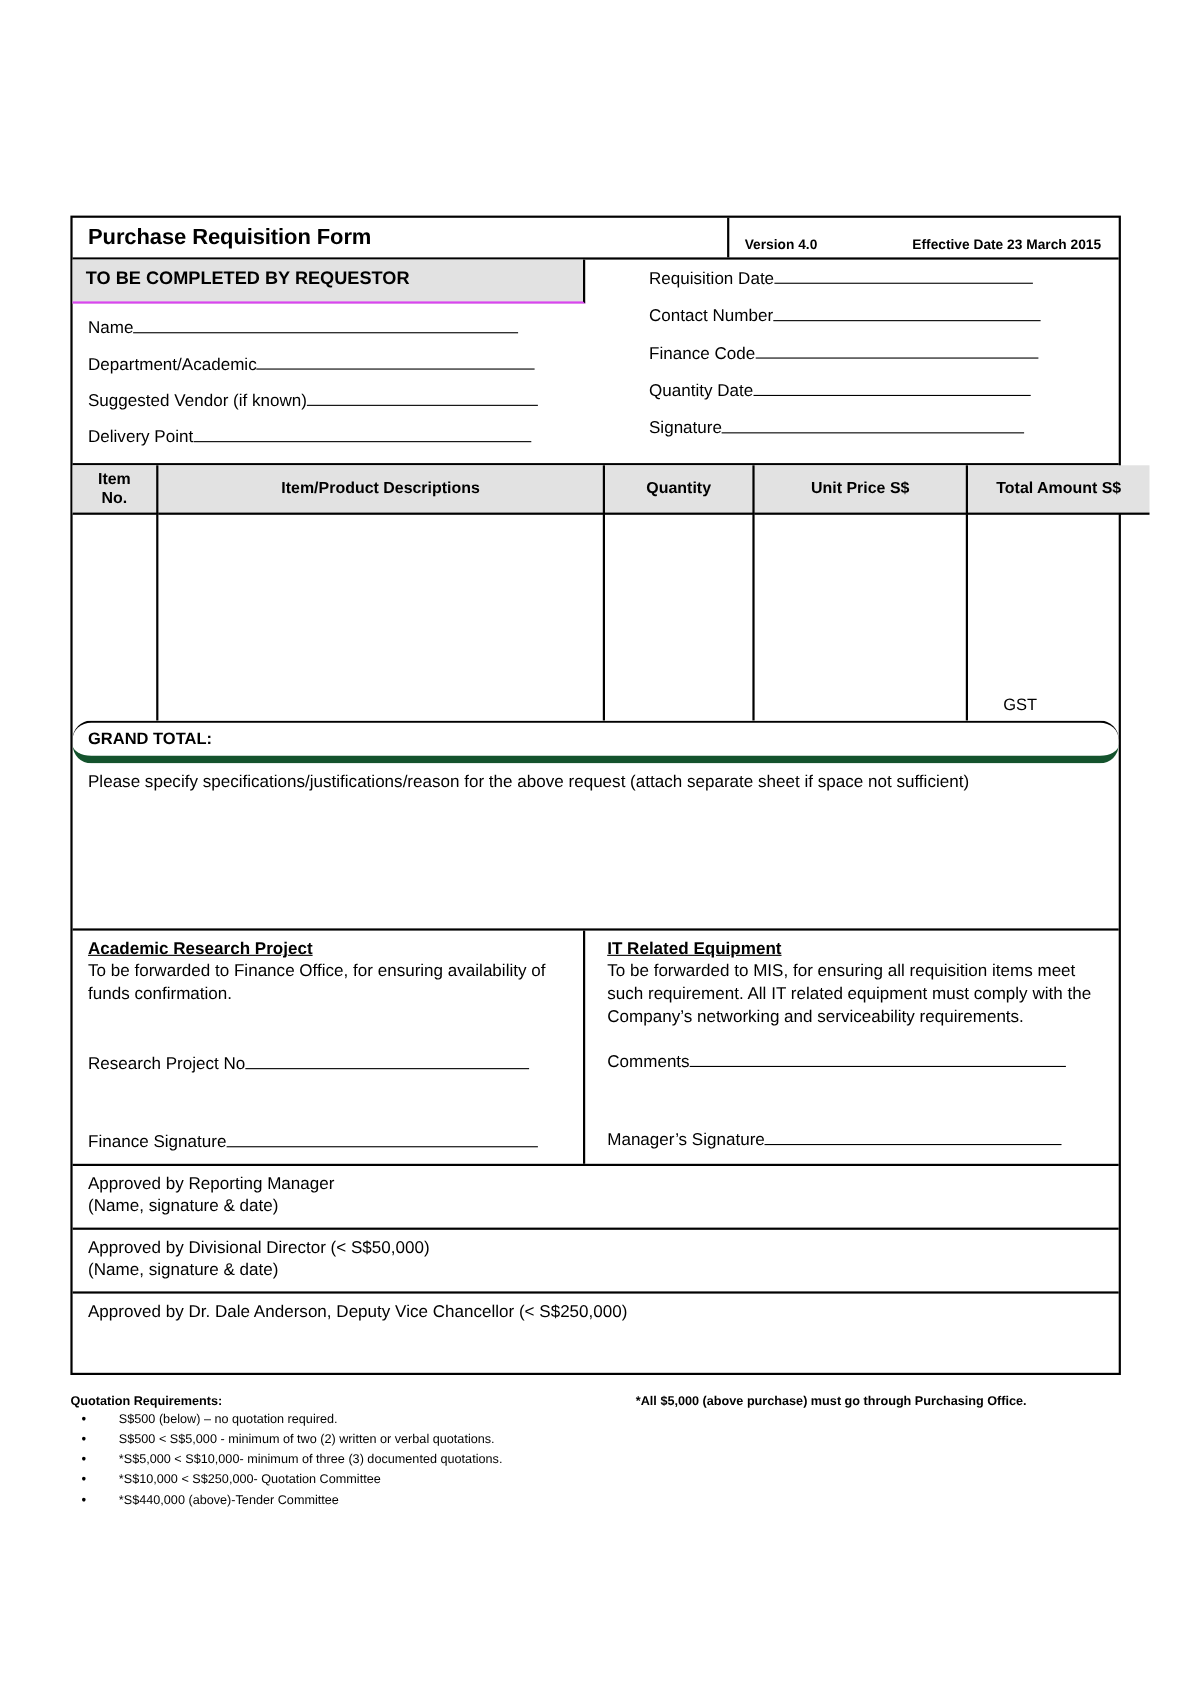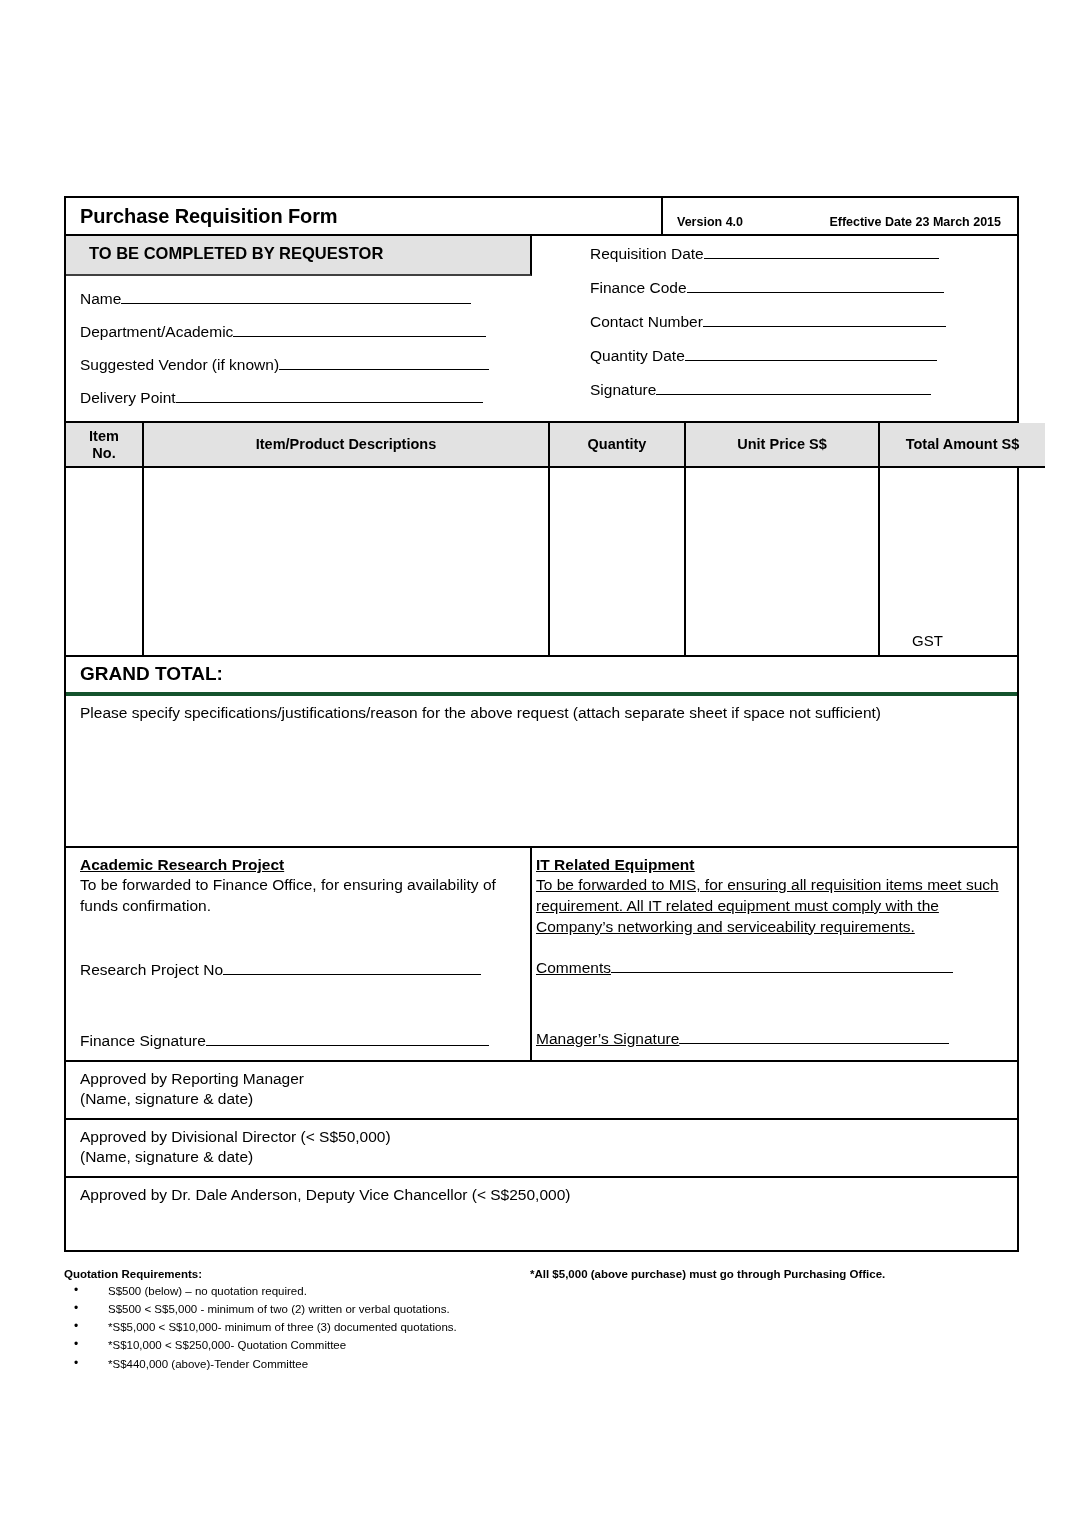--- a/index.html
+++ b/index.html
@@ -71,24 +71,24 @@
     flex: 0 0 466px;
     box-sizing: border-box;
   }
   .requestor-right {
     flex: 1;
     box-sizing: border-box;
     padding-top: 9px;
   }
   .grey-banner {
     background: #e2e2e2;
-    border-bottom: 2px solid #404040;
+    border-bottom: 2px solid #d946ef;
     border-right: 2px solid #000;
     box-sizing: border-box;
-    padding: 8px 0 8px 23px;
+    padding: 8px 0 8px 12px;
     font-size: 16.5px;
     font-weight: bold;
     height: 40px;
   }
   .left-fields {
     padding: 14px 0 14px 14px;
   }
   .field-line {
     display: flex;
     align-items: baseline;
@@ -143,25 +143,26 @@
 
   .col-item { width: 72px; }
   .col-desc { width: 400px; }
   .col-qty  { width: 130px; }
   .col-unit { width: 188px; }
   .col-total{ width: 161px; }
 
   
   .grand-total {
     border-top: 2px solid #000;
-    border-bottom: 4px solid #14532d;
+    border-bottom: 7px solid #14532d;
     box-sizing: border-box;
     padding: 6px 0 7px 14px;
-    font-size: 19px;
-    font-weight: bold;
+    font-size: 15px;
+    font-weight: bold;
+    border-radius: 17px;
   }
 
   
   .justify-box {
     border-bottom: 2px solid #000;
     box-sizing: border-box;
     padding: 8px 0 0 14px;
     height: 152px;
     font-size: 15.5px;
   }
@@ -174,22 +175,21 @@
   }
   .notes-left {
     flex: 0 0 466px;
     border-right: 2px solid #000;
     box-sizing: border-box;
     padding: 8px 14px 10px 14px;
   }
   .notes-right {
     flex: 1;
     box-sizing: border-box;
-    padding: 8px 14px 10px 4px;
-    text-decoration: underline;
+    padding: 8px 14px 10px 20px;
   }
   .notes-heading {
     font-size: 15.5px;
     font-weight: bold;
     text-decoration: underline;
     margin-bottom: 1px;
   }
   .notes-body {
     font-size: 15.5px;
     line-height: 1.33;
@@ -211,20 +211,21 @@
   
   .footer {
     position: absolute;
     left: 64px;
     top: 1268px;
     width: 955px;
   }
   .footer-top {
     display: flex;
     align-items: flex-start;
+    gap: 48px;
   }
   .footer-heading {
     font-size: 11.5px;
     font-weight: bold;
     flex: 0 0 466px;
   }
   .footer-note {
     font-size: 11.5px;
     font-weight: bold;
   }
@@ -284,26 +285,26 @@
           </div>
         </div>
       </div>
       <div class="requestor-right">
         <div class="right-fields">
           <div class="field-line">
             <span class="field-label">Requisition Date</span>
             <span class="field-rule" style="width:235px"></span>
           </div>
           <div class="field-line">
+            <span class="field-label">Contact Number </span>
+            <span class="field-rule" style="width:243px"></span>
+          </div>
+          <div class="field-line">
             <span class="field-label">Finance Code</span>
             <span class="field-rule" style="width:257px"></span>
-          </div>
-          <div class="field-line">
-            <span class="field-label">Contact Number </span>
-            <span class="field-rule" style="width:243px"></span>
           </div>
           <div class="field-line">
             <span class="field-label">Quantity Date</span>
             <span class="field-rule" style="width:252px"></span>
           </div>
           <div class="field-line">
             <span class="field-label">Signature</span>
             <span class="field-rule" style="width:275px"></span>
           </div>
         </div>

